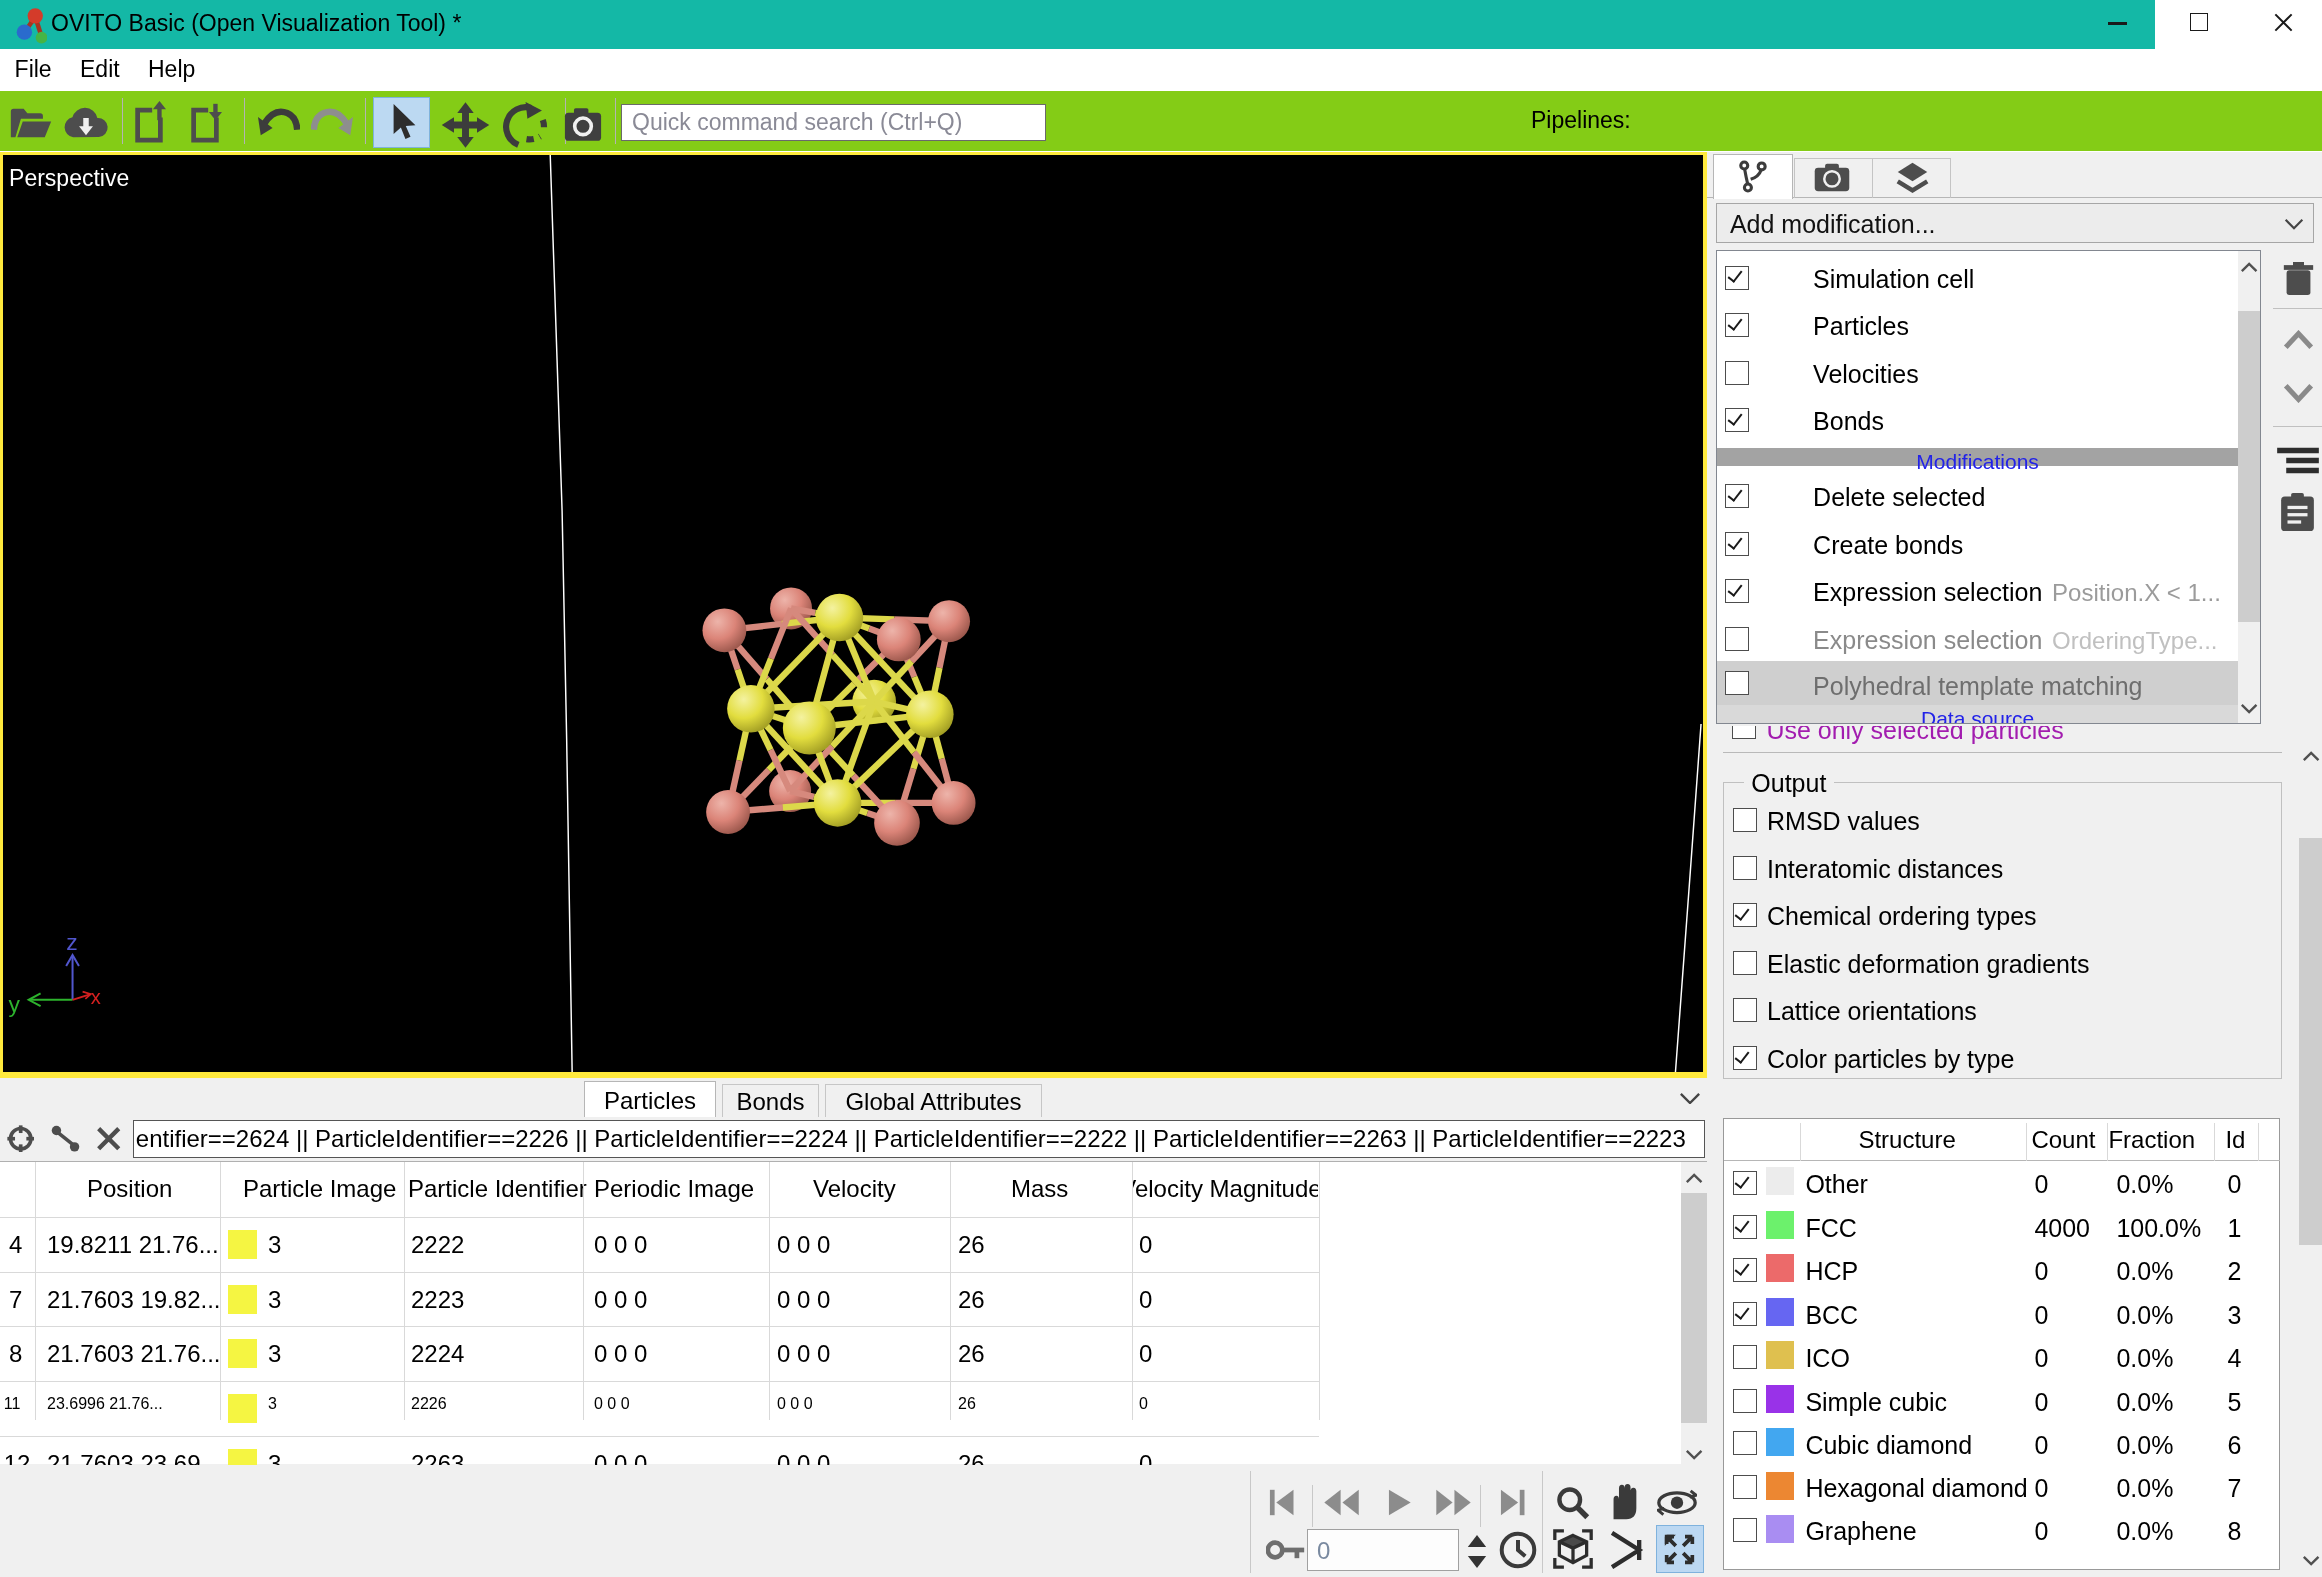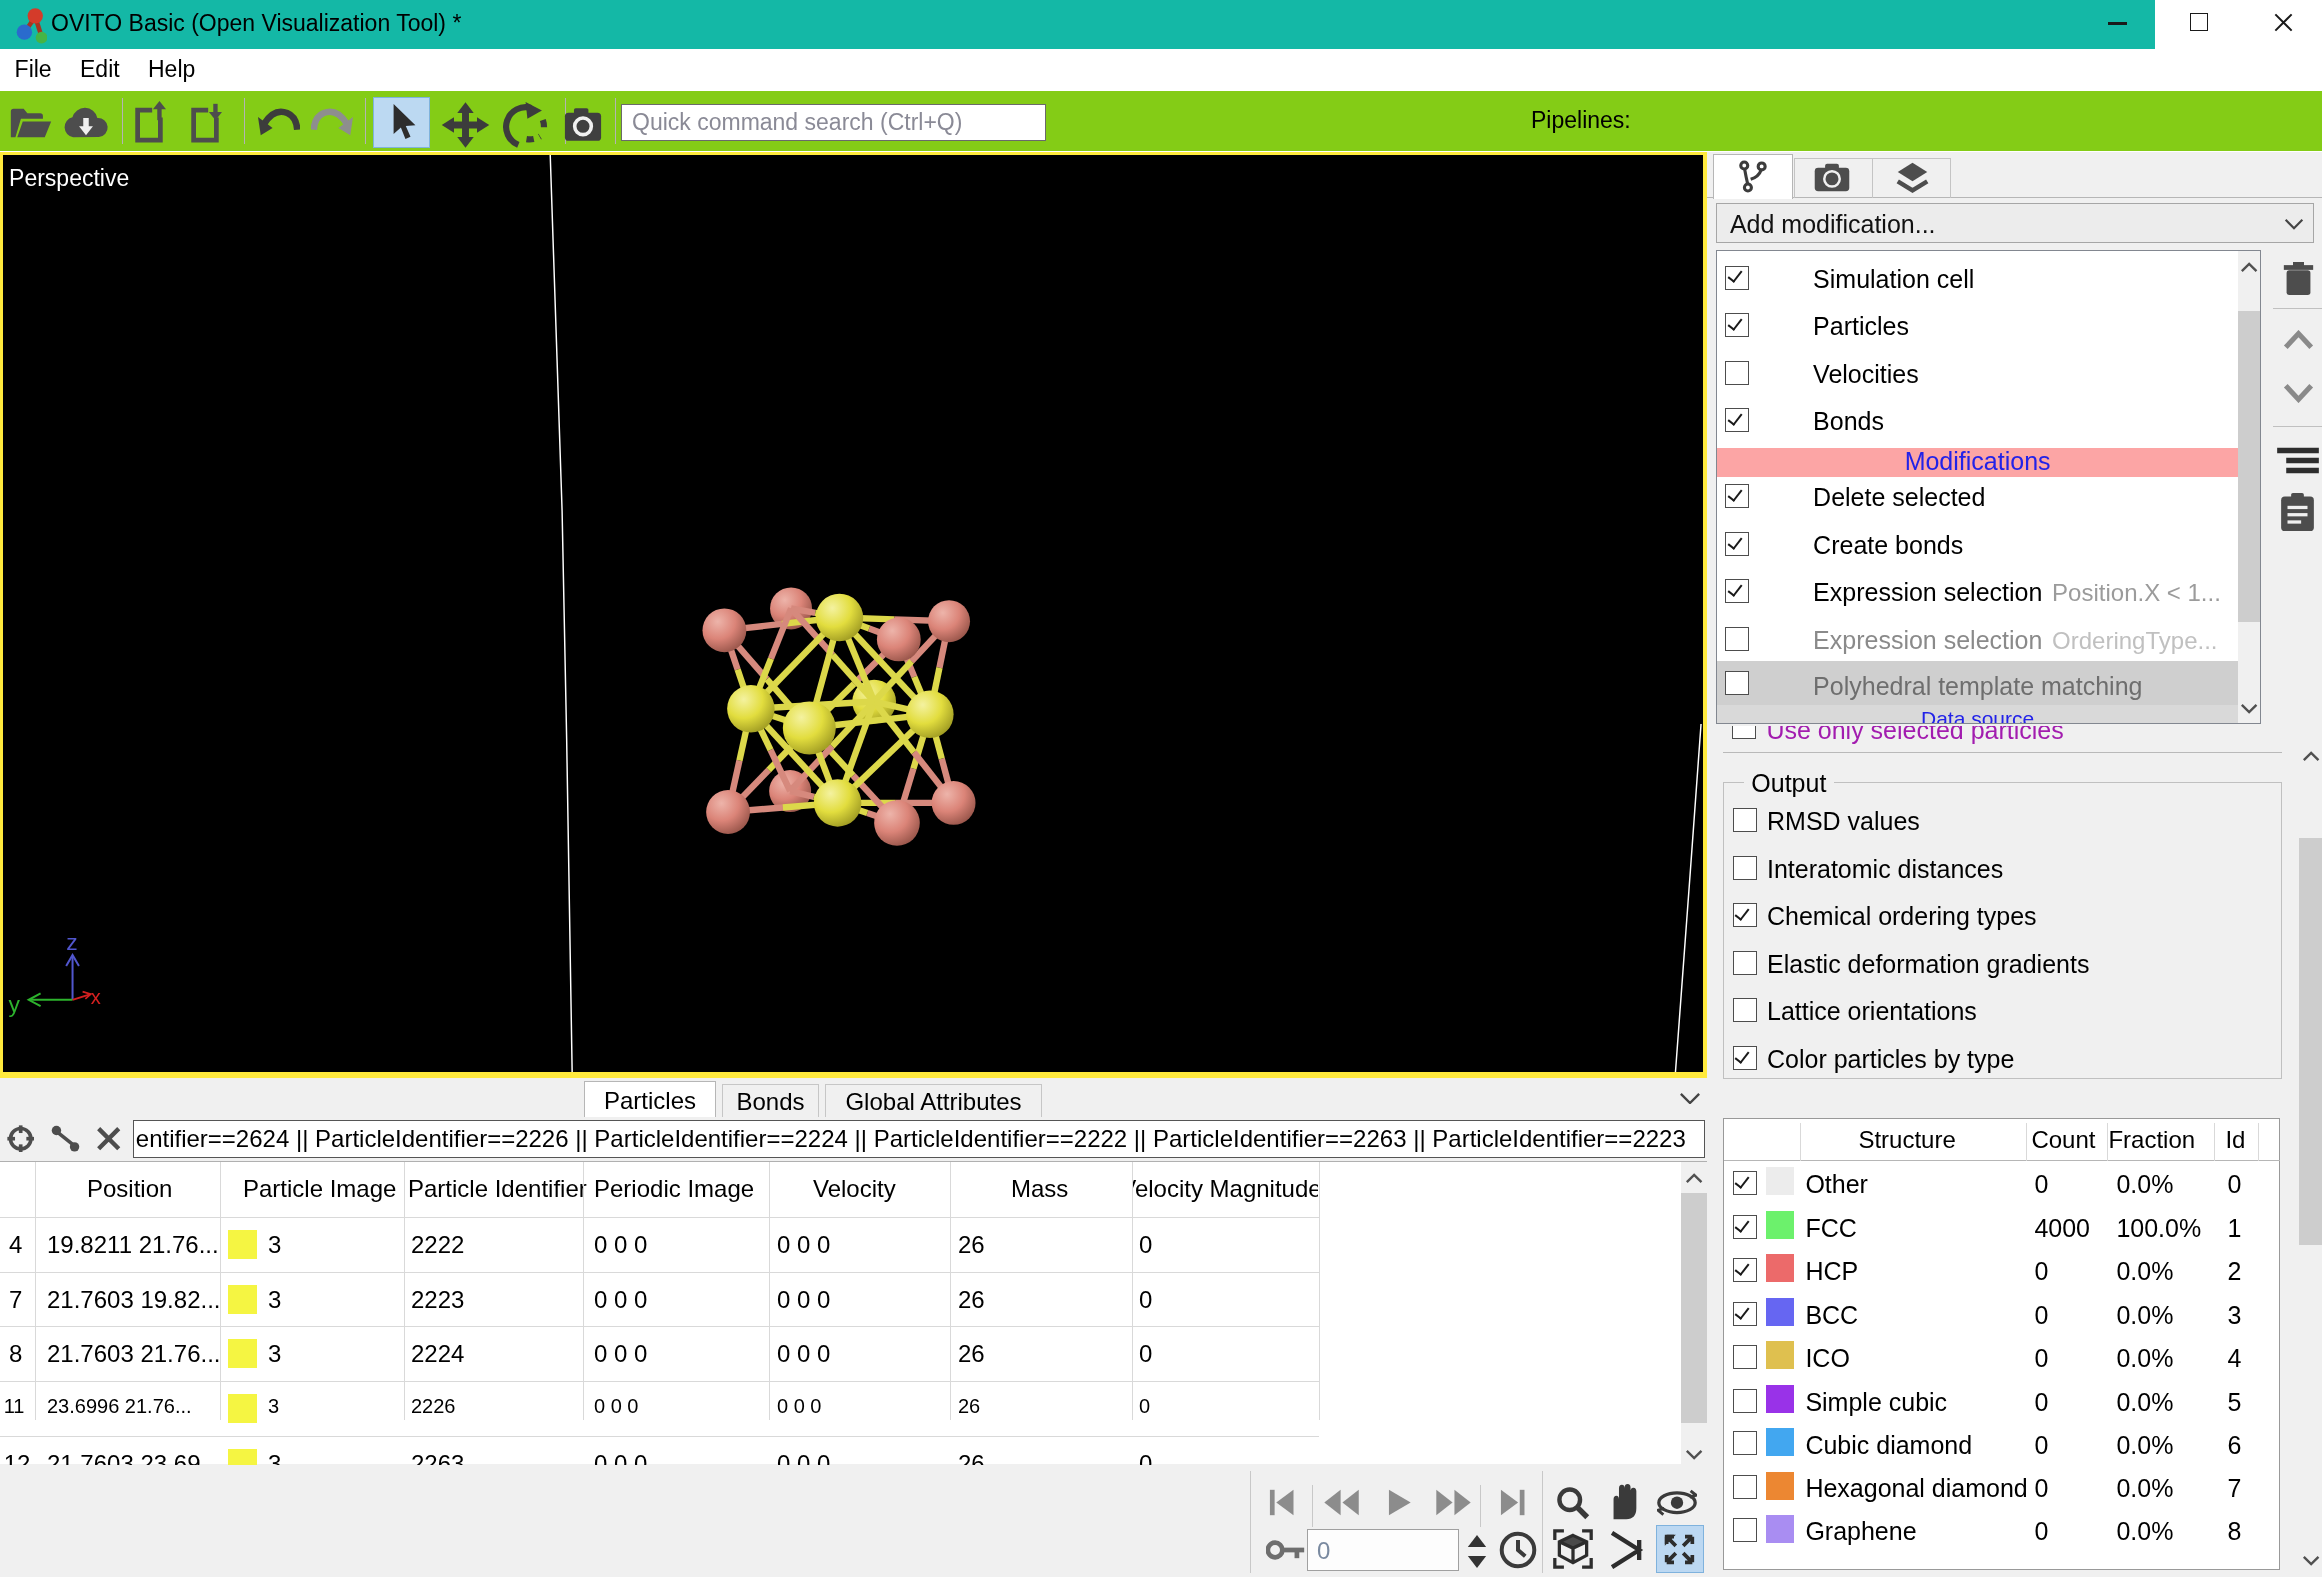--- a/index.html
+++ b/index.html
@@ -254,21 +254,21 @@
 
   <div class="abs" style="left:9.1px;top:98px;width:545px;height:474px;background:#fff;border:0.9px solid #828790;overflow:hidden">
     <div class="cb ck" style="left:8.2px;top:14.6px"></div>
       <div class="abs" style="left:96px;top:13.7px;font-size:25px">Simulation cell</div>
     <div class="cb ck" style="left:8.2px;top:62px"></div>
       <div class="abs" style="left:96px;top:61px;font-size:25px">Particles</div>
     <div class="cb" style="left:8.2px;top:110px"></div>
       <div class="abs" style="left:96px;top:109px;font-size:25px">Velocities</div>
     <div class="cb ck" style="left:8.2px;top:157px"></div>
       <div class="abs" style="left:96px;top:156px;font-size:25px">Bonds</div>
-    <div class="abs" style="left:0;top:197px;width:521px;height:29px;background:#fca5a5;text-align:center;font-size:25px;color:#2222e8;line-height:27.4px">Modifications</div>
+    <div class="abs" style="left:0;top:197px;width:521px;height:18px;background:#a3a3a3;text-align:center;font-size:21px;color:#2222e8;line-height:27.4px">Modifications</div>
     <div class="cb ck" style="left:8.2px;top:233px"></div>
       <div class="abs" style="left:96px;top:232px;font-size:25px">Delete selected</div>
     <div class="cb ck" style="left:8.2px;top:281px"></div>
       <div class="abs" style="left:96px;top:280px;font-size:25px">Create bonds</div>
     <div class="cb ck" style="left:8.2px;top:328px"></div>
       <div class="abs" style="left:96px;top:327px;font-size:25px">Expression selection</div>
     <div class="abs" style="left:335px;top:328px;font-size:24px;color:#9b9b9b">Position.X &lt; 1...</div>
     <div class="cb" style="left:8.2px;top:376px"></div>
       <div class="abs" style="left:96px;top:375px;font-size:25px;color:#8a8a8a">Expression selection</div>
     <div class="abs" style="left:335px;top:376px;font-size:24px;color:#c0c0c0">OrderingType...</div>
@@ -502,21 +502,21 @@
       <span class="abs" style="left:9.1px;top:13.7px">8</span>
         <span class="abs" style="left:47px;top:13.7px">21.7603 21.76...</span>
       <span class="abs" style="left:228px;top:12.8px;width:29px;height:29px;background:#f5f542"></span>
         <span class="abs" style="left:268px;top:13.7px">3</span>
       <span class="abs" style="left:411px;top:13.7px">2224</span>
         <span class="abs" style="left:594px;top:13.7px">0 0 0</span>
         <span class="abs" style="left:777px;top:13.7px">0 0 0</span>
         <span class="abs" style="left:958px;top:13.7px">26</span>
         <span class="abs" style="left:1139px;top:13.7px">0</span>
     </div>
-    <div class="abs" style="left:0;top:219px;width:1707px;height:55px;font-size:20px">
+    <div class="abs" style="left:0;top:219px;width:1707px;height:55px;font-size:16px">
       <span class="abs" style="left:3.7px;top:13.7px">11</span>
         <span class="abs" style="left:47px;top:13.7px">23.6996 21.76...</span>
       <span class="abs" style="left:228px;top:12.8px;width:29px;height:29px;background:#f5f542"></span>
         <span class="abs" style="left:268px;top:13.7px">3</span>
       <span class="abs" style="left:411px;top:13.7px">2226</span>
         <span class="abs" style="left:594px;top:13.7px">0 0 0</span>
         <span class="abs" style="left:777px;top:13.7px">0 0 0</span>
         <span class="abs" style="left:958px;top:13.7px">26</span>
         <span class="abs" style="left:1139px;top:13.7px">0</span>
     </div>

